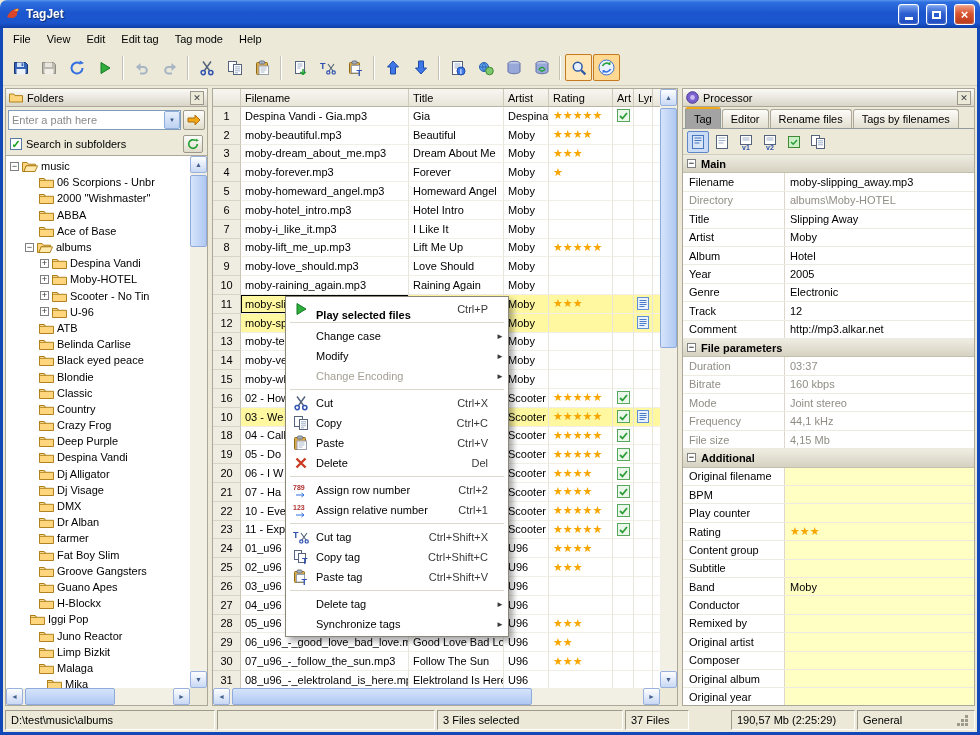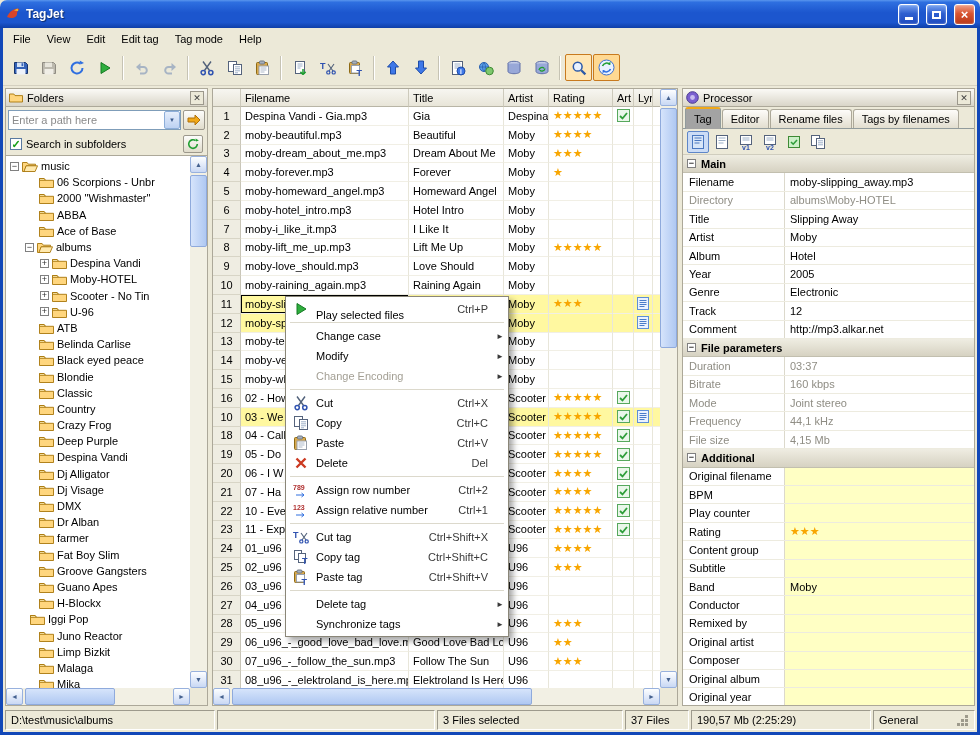--- a/index.html
+++ b/index.html
@@ -66,21 +66,21 @@
   .row-sel .td:not(.num){background:#FFF8A0;}
   .td.focus{box-shadow:inset 0 0 0 1px #000;}
   .stars{color:#F8A600;font-size:11px;}
   
   .ctxmenu{position:absolute;left:282px;top:268px;width:224px;background:#fff;border:1px solid #8A8678;box-shadow:4px 4px 6px rgba(0,0,0,.35);padding:2px;z-index:50;}
   .mi{height:20px;display:flex;align-items:center;gap:4px;padding:0 2px;}
   .mic{flex:none;width:22px;display:flex;justify-content:center;}
   .mi .lbl{flex:1;white-space:nowrap;}
   .mi .sc{color:#3A3A3A;padding-right:2px;}
   .mi .arr{flex:none;width:10px;color:#3A3A3A;font-size:8px;text-align:right;}
-  .mi.bold .lbl{font-weight:normal;margin-top:12px;}
+  .mi.bold .lbl{font-weight:bold;margin-top:12px;}
   .mi.disabled{color:#A39F94;}
   .msep{height:1px;background:#DCD9CC;margin:3px 2px;}
   
   .processor-panel{position:absolute;left:679px;top:2px;right:2px;bottom:2px;background:#ECE9D8;border:1px solid #ACA899;}
   .tabs{position:absolute;top:18px;left:0;right:0;height:22px;display:flex;align-items:flex-end;padding:2px 2px 0 2px;border-bottom:1px solid #919B9C;gap:1px;background:#ECE9D8;}
   .tab{height:19px;padding:0 8px;display:flex;align-items:center;background:linear-gradient(180deg,#FDFCF9,#E2DECF);border:1px solid #ACA899;border-bottom:none;border-radius:3px 3px 0 0;white-space:nowrap;}
   .tab.active{background:#a3a3a3;height:22px;border-color:#919B9C;border-top:2px solid #F0A818;margin-bottom:-1px;z-index:2;}
   .ptoolbar{position:absolute;top:40px;left:0;right:0;height:26px;display:flex;align-items:center;gap:2px;padding:2px 4px;background:#ECE9D8;border-bottom:1px solid #D0CDBE;}
   .pt-btn{width:22px;height:22px;display:flex;align-items:center;justify-content:center;border:1px solid transparent;border-radius:2px;}
   .pt-btn.sel{background:#CBDCF6;border-color:#5E86C8;}
@@ -662,21 +662,21 @@
               <div class="tree-row" style="padding-left: 19px;">
                 <span class="expspacer"></span>
                 <span class="ticon">
                   <svg width="15" height="12" viewBox="0 0 15 12">
                     <path d="M.5 2.5h4.6l1.3 1.8h8.1v7.2H.5z" fill="#FFD67E" stroke="#A8760A" stroke-width=".9"></path>
                     <path d="M.5 2.5h4.6l1.3 1.8H.5z" fill="#FFF0B8" stroke="#A8760A" stroke-width=".9"></path>
                   </svg>
                 </span>
                 <span class="tlabel">Malaga</span>
               </div>
-              <div class="tree-row" style="padding-left: 19px;">
+              <div class="tree-row" style="padding-left: 27px;">
                 <span class="expspacer"></span>
                 <span class="ticon">
                   <svg width="15" height="12" viewBox="0 0 15 12">
                     <path d="M.5 2.5h4.6l1.3 1.8h8.1v7.2H.5z" fill="#FFD67E" stroke="#A8760A" stroke-width=".9"></path>
                     <path d="M.5 2.5h4.6l1.3 1.8H.5z" fill="#FFF0B8" stroke="#A8760A" stroke-width=".9"></path>
                   </svg>
                 </span>
                 <span class="tlabel">Mika</span>
               </div>
             </div>
@@ -1519,21 +1519,21 @@
         </div>
         <div class="sb-cell" style="width: 218px;">
           <span></span>
         </div>
         <div class="sb-cell" style="width: 186px;">
           <span>3 Files selected</span>
         </div>
         <div class="sb-cell" style="width: 64px;">
           <span>37 Files</span>
         </div>
-        <div class="sb-cell" style="width: 180px;">
+        <div class="sb-cell" style="width: 124px; margin-left: 40px;">
           <span>190,57 Mb (2:25:29)</span>
         </div>
         <div class="sb-cell" style="flex: 1 1 0%;">
           <span>General</span>
           <span class="grip"><svg width="13" height="13">
               <g fill="#9D9A8C">
                 <rect x="9" y="1" width="3" height="3"></rect>
                 <rect x="9" y="5" width="3" height="3"></rect>
                 <rect x="5" y="5" width="3" height="3"></rect>
                 <rect x="9" y="9" width="3" height="3"></rect>

